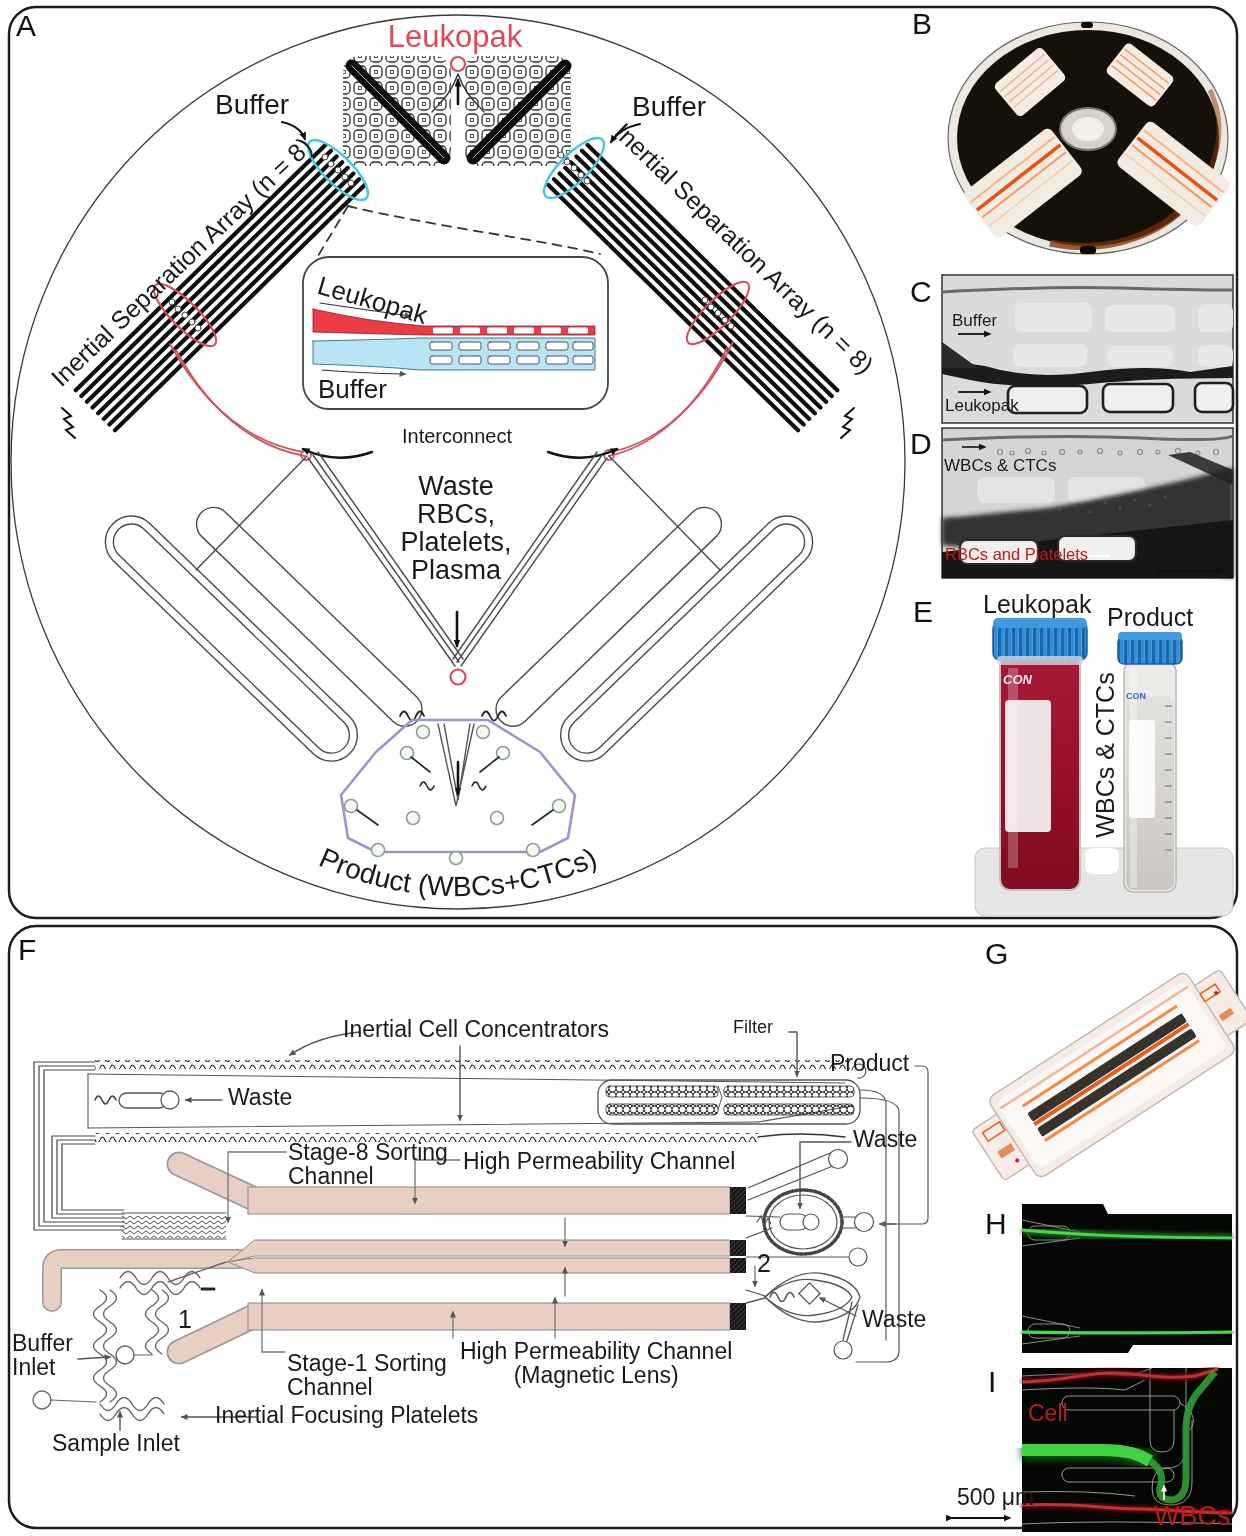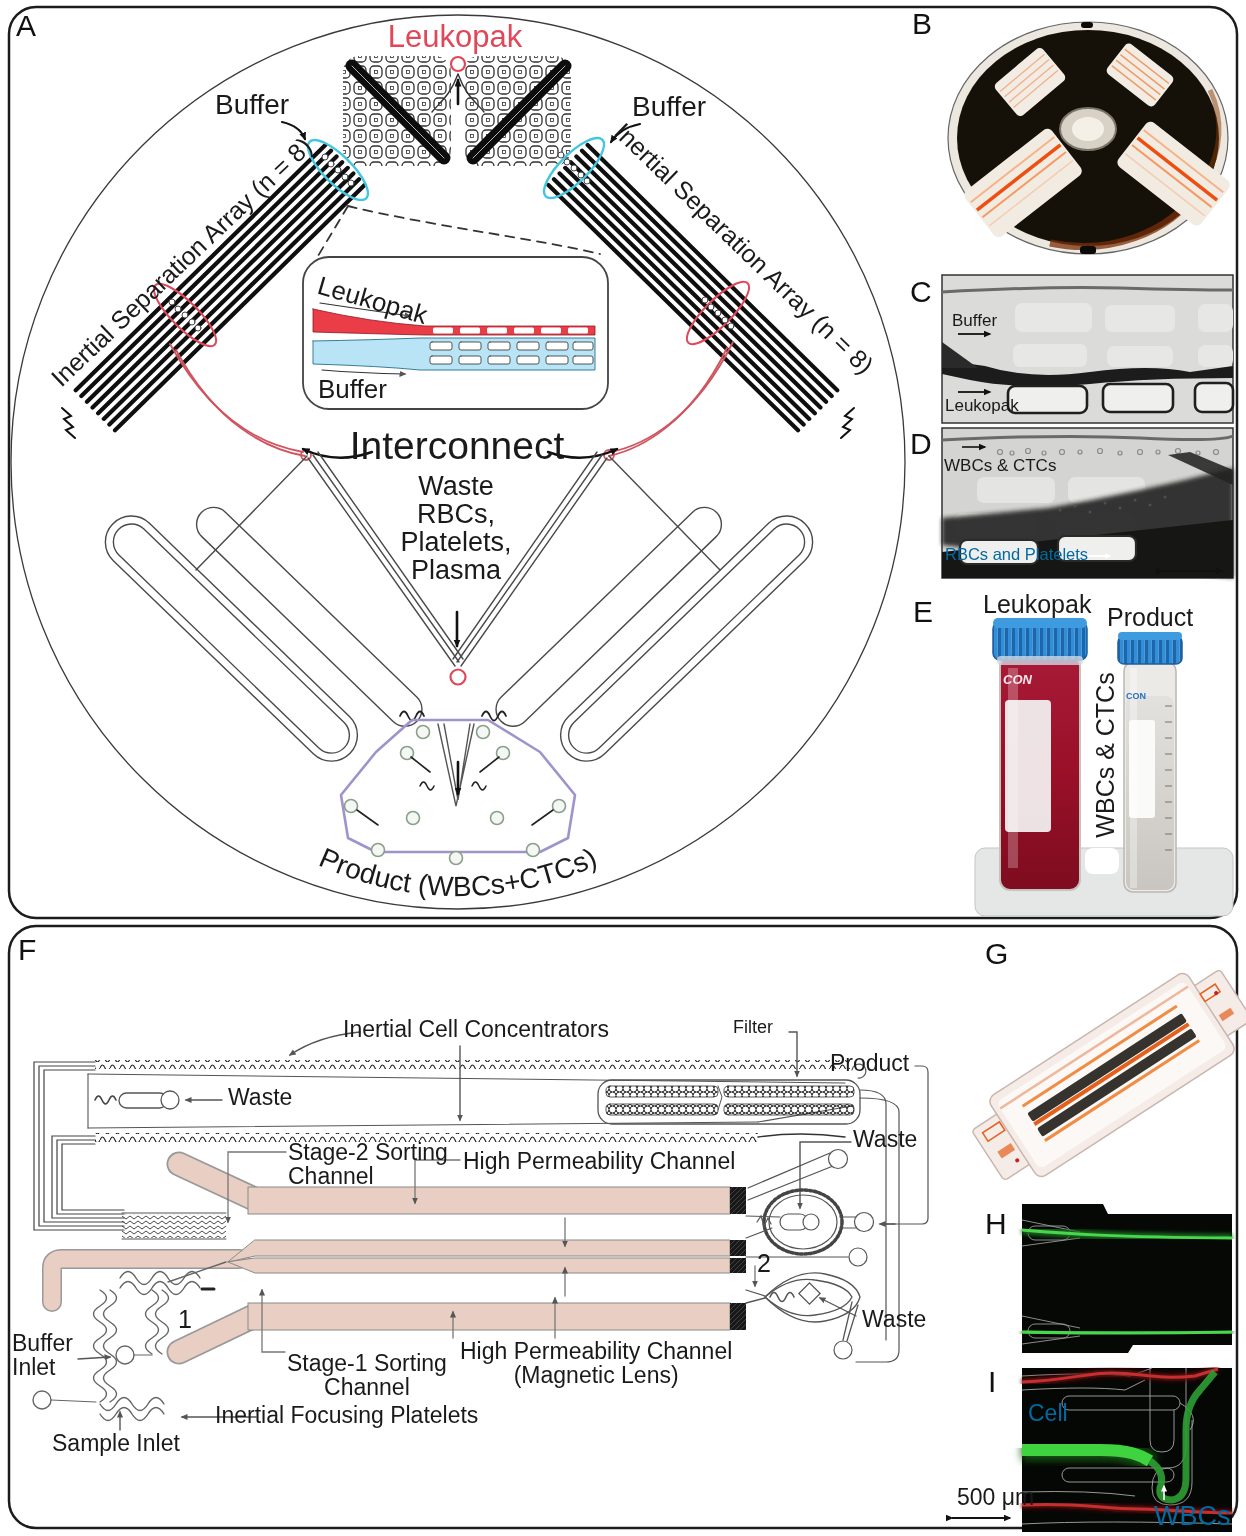--- a/index.html
+++ b/index.html
@@ -3,21 +3,21 @@
 <meta charset="utf-8">
 <style>
   html,body{margin:0;padding:0;background:#ffffff;}
   #fig{position:relative;width:1246px;height:1536px;background:#fff;overflow:hidden;
        font-family:"Liberation Sans",sans-serif;}
   #gfx{position:absolute;left:0;top:0;width:1246px;height:1536px;}
   .lbl{position:absolute;font-family:"Liberation Sans",sans-serif;color:#1a1a1a;
        white-space:nowrap;line-height:1.04;}
   .ctr{transform:translateX(-50%);}
   .panel-letter{font-size:30px;color:#111;}
-  .w{color:#0369a1;}
+  .w{color:#b91c1c;}
 </style>
 </head>
 <body>
 
 <div id="fig">
 
 <svg id="gfx" viewBox="0 0 1246 1536">
 <defs>
   <marker id="ah" markerWidth="10" markerHeight="10" refX="6.5" refY="3.5" orient="auto" markerUnits="userSpaceOnUse">
     <path d="M0,0 L8,3.5 L0,7 Z" fill="#111"></path>
@@ -617,21 +617,21 @@
 </svg>
 
 <div class="lbl panel-letter" style="left:16px;top:10px;">A</div>
 <div class="lbl ctr" style="left:455px;top:21px;font-size:31px;color:#e0485a;">Leukopak</div>
 <div class="lbl" style="left:215px;top:90px;font-size:28px;">Buffer</div>
 <div class="lbl" style="left:632px;top:92px;font-size:28px;">Buffer</div>
 <div class="lbl" style="left:46px;top:372px;font-size:25px;transform-origin:0 0;transform:rotate(-43.5deg);">Inertial Separation Array (n = 8)</div>
 <div class="lbl" style="left:628px;top:118px;font-size:25px;transform-origin:0 0;transform:rotate(44deg);">Inertial Separation Array (n = 8)</div>
 <div class="lbl" style="left:322px;top:272px;font-size:26px;transform-origin:0 0;transform:rotate(16deg);">Leukopak</div>
 <div class="lbl" style="left:318px;top:376px;font-size:26px;">Buffer</div>
-<div class="lbl ctr" style="left:457px;top:426px;font-size:39px;">Interconnect</div>
+<div class="lbl ctr" style="left:457px;top:426px;font-size:20px;">Interconnect</div>
 <div class="lbl ctr" style="left:456px;top:472px;font-size:27px;text-align:center;">
   <div>Waste</div>
   <div>RBCs,</div>
   <div>Platelets,</div>
   <div>Plasma</div>
 </div>
 
 <div class="lbl panel-letter" style="left:912px;top:8px;">B</div>
 
 <div class="lbl panel-letter" style="left:910px;top:276px;">C</div>
@@ -649,33 +649,33 @@
 <div class="lbl" style="left:1003px;top:673px;font-size:13px;color:#f4e8ea;font-weight:bold;font-style:italic;">CON</div>
 <div class="lbl" style="left:1126px;top:692px;font-size:9px;color:#2a6fc0;font-weight:bold;">CON</div>
 
 <div class="lbl panel-letter" style="left:18px;top:934px;">F</div>
 <div class="lbl" style="left:343px;top:1018px;font-size:23px;">Inertial Cell Concentrators</div>
 <div class="lbl" style="left:228px;top:1086px;font-size:23px;">Waste</div>
 <div class="lbl" style="left:733px;top:1018px;font-size:18px;">Filter</div>
 <div class="lbl" style="left:830px;top:1052px;font-size:23px;">Product</div>
 <div class="lbl" style="left:853px;top:1128px;font-size:23px;">Waste</div>
 <div class="lbl" style="left:288px;top:1141px;font-size:23px;">
-  <div>Stage-2 Sorting</div>
+  <div>Stage-8 Sorting</div>
   <div>Channel</div>
 </div>
 <div class="lbl" style="left:463px;top:1150px;font-size:23px;">High Permeability Channel</div>
 <div class="lbl" style="left:178px;top:1306px;font-size:25px;">1</div>
 <div class="lbl" style="left:757px;top:1250px;font-size:25px;">2</div>
 <div class="lbl" style="left:12px;top:1332px;font-size:23px;">
   <div>Buffer</div>
   <div>Inlet</div>
 </div>
 <div class="lbl" style="left:52px;top:1432px;font-size:23px;">Sample Inlet</div>
 <div class="lbl" style="left:215px;top:1404px;font-size:23px;">Inertial Focusing Platelets</div>
-<div class="lbl" style="left:287px;top:1352px;font-size:23px;text-align:center;">
+<div class="lbl" style="left:287px;top:1352px;font-size:23px;">
   <div>Stage-1 Sorting</div>
   <div>Channel</div>
 </div>
 <div class="lbl" style="left:460px;top:1340px;font-size:23px;text-align:center;">
   <div>High Permeability Channel</div>
   <div>(Magnetic Lens)</div>
 </div>
 <div class="lbl" style="left:862px;top:1308px;font-size:23px;">Waste</div>
 
 <div class="lbl panel-letter" style="left:985px;top:938px;">G</div>

